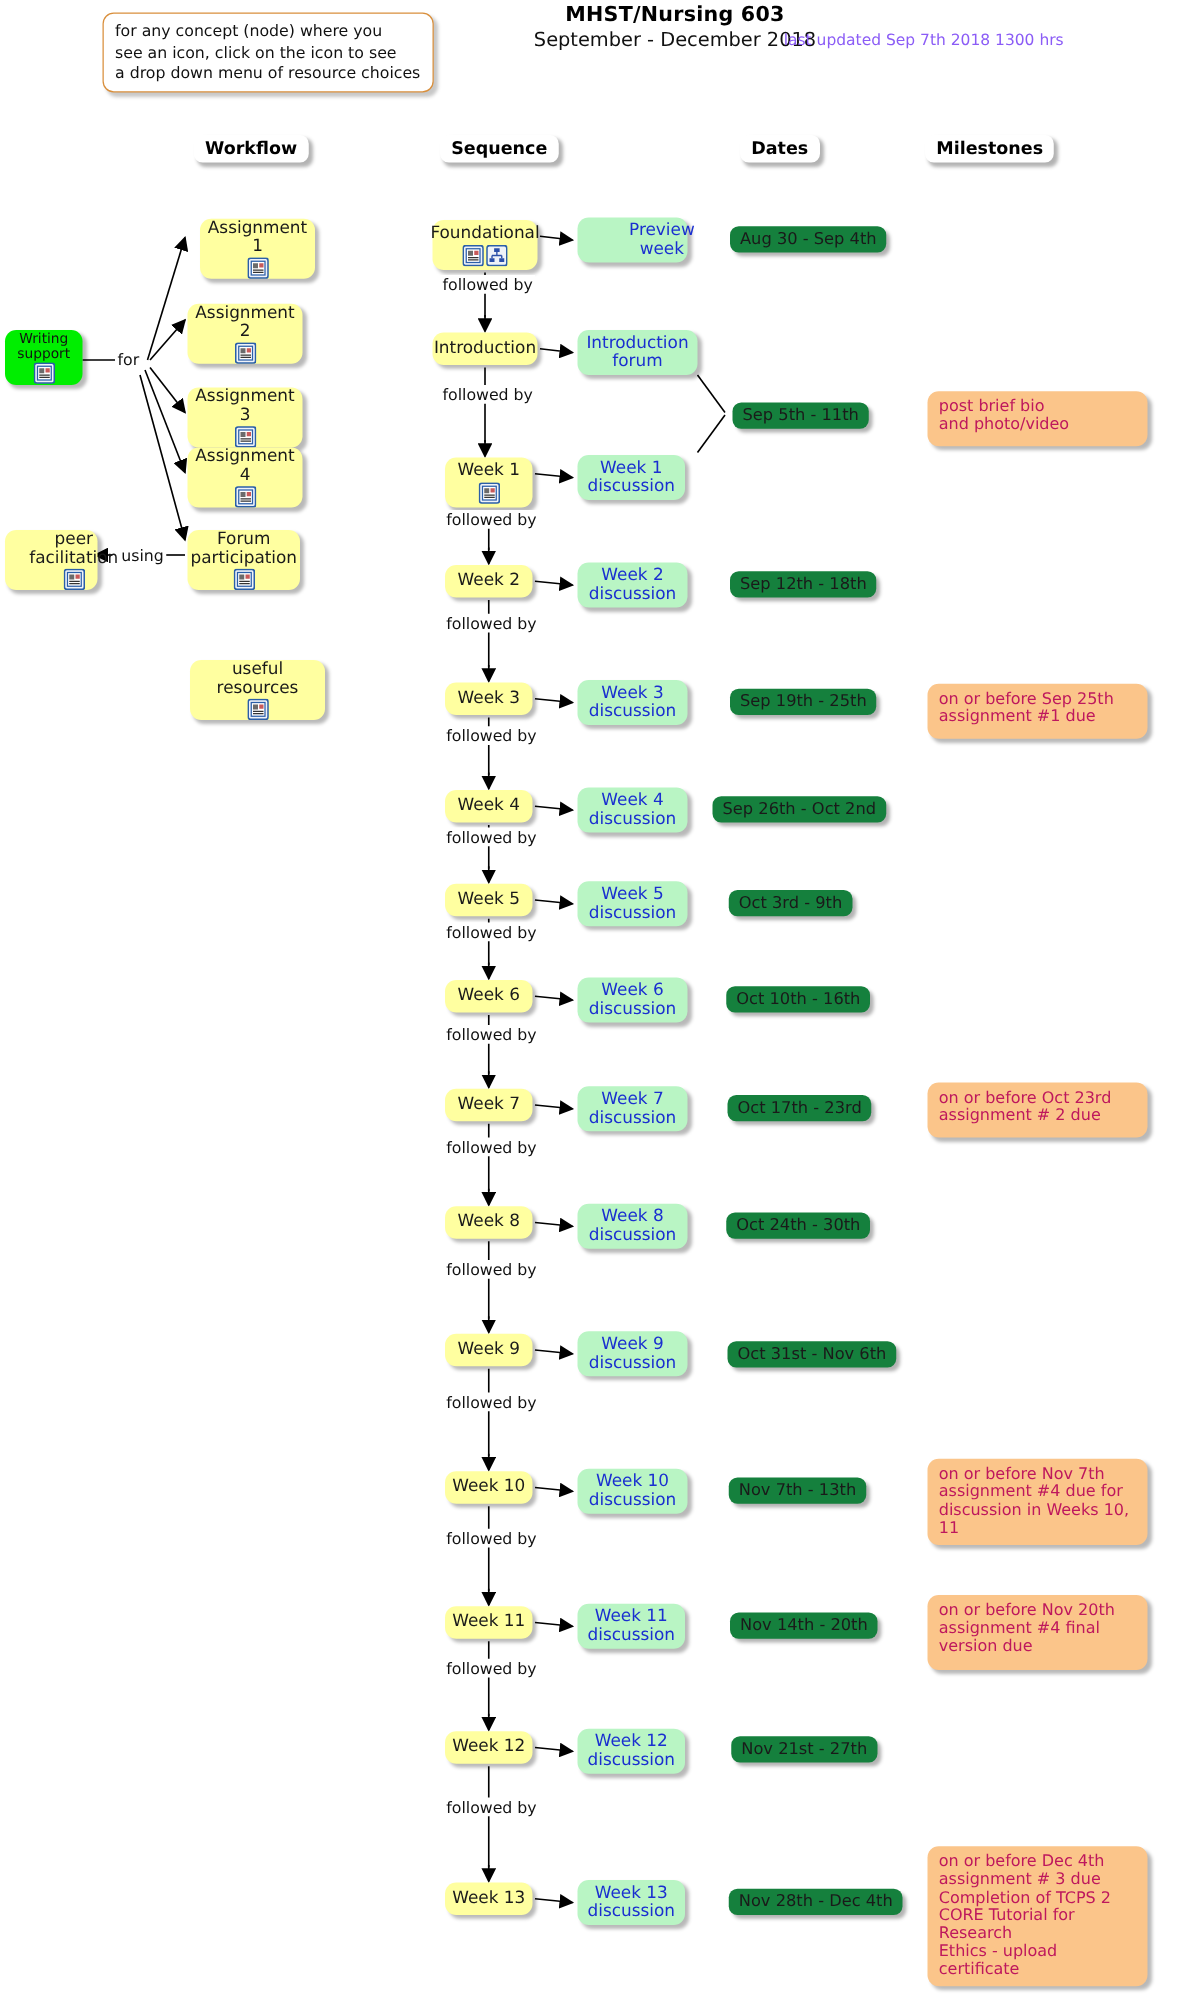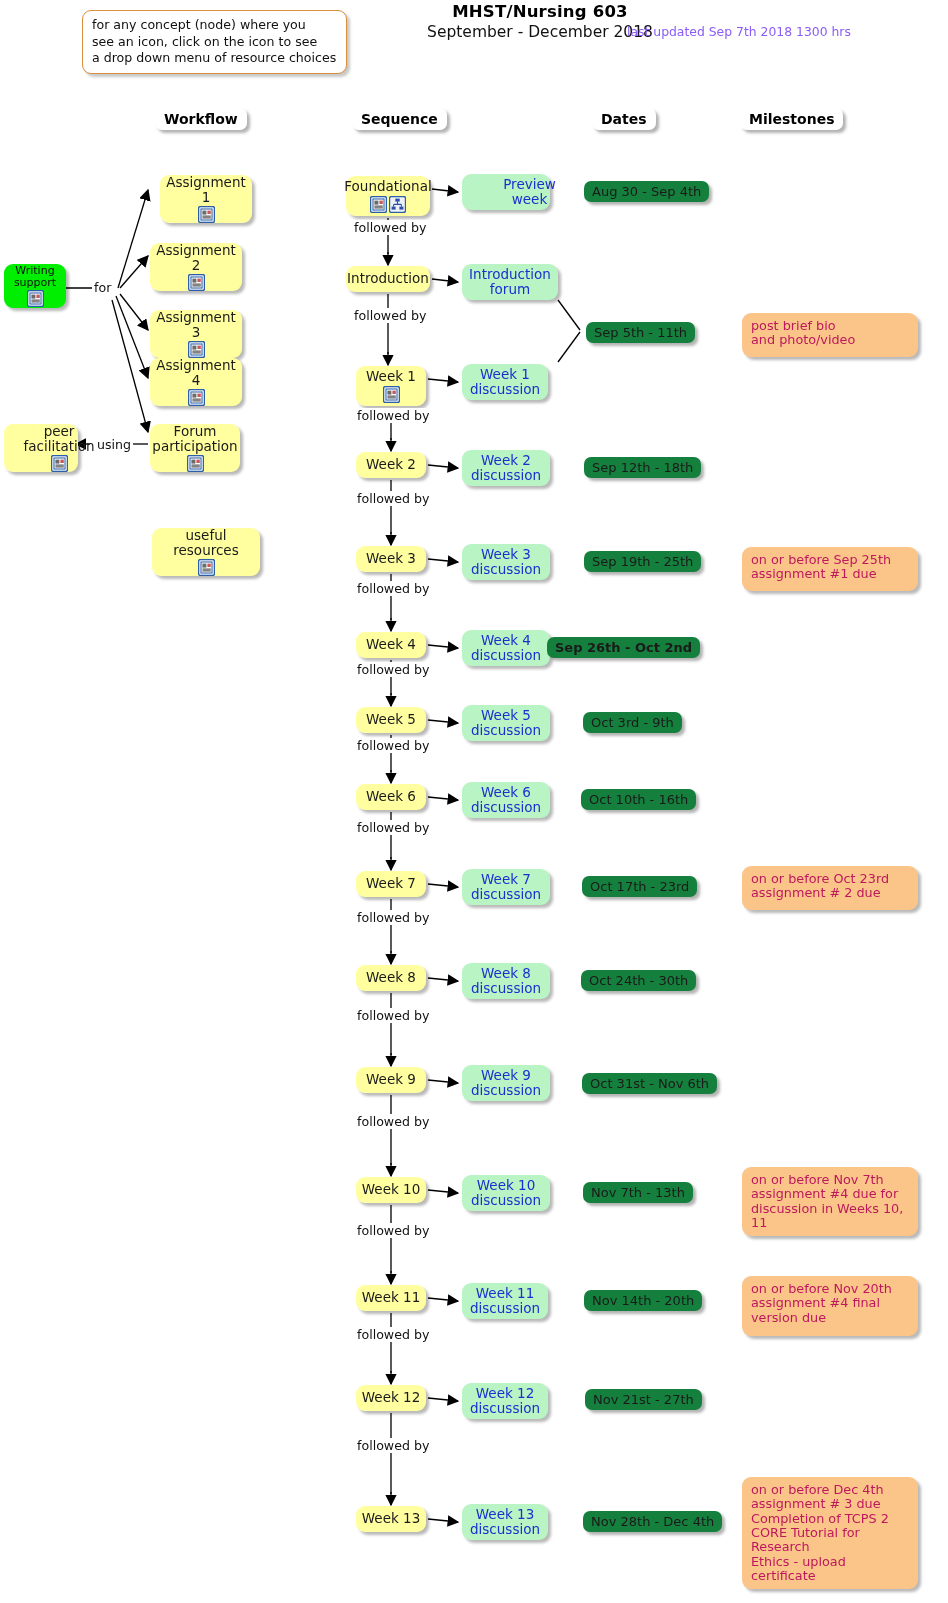--- a/index.html
+++ b/index.html
@@ -333,21 +333,21 @@
 assignment #1 due</span>
       </div>
       <div class="node n-yellow" style="left: 356px; top: 632px; width: 70px; min-height: 26px;">
         <span class="lbl">Week 4</span>
       </div>
       <div class="node n-green" style="left: 462px; top: 630px; width: 88px; min-height: 36px;">
         <span class="lbl">Week 4
 discussion</span>
       </div>
       <div class="edgelabel" style="left: 355px; top: 661.5px;">followed by</div>
-      <div class="datebox" style="left: 547px; top: 637px; font-weight: bold;">Sep 26th - Oct 2nd</div>
+      <div class="datebox" style="left: 570px; top: 637px;">Sep 26th - Oct 2nd</div>
       <div class="node n-yellow" style="left: 356px; top: 707px; width: 70px; min-height: 26px;">
         <span class="lbl">Week 5</span>
       </div>
       <div class="node n-green" style="left: 462px; top: 705px; width: 88px; min-height: 36px;">
         <span class="lbl">Week 5
 discussion</span>
       </div>
       <div class="edgelabel" style="left: 355px; top: 737.5px;">followed by</div>
       <div class="datebox" style="left: 583px; top: 712px;">Oct 3rd - 9th</div>
       <div class="node n-yellow" style="left: 356px; top: 784px; width: 70px; min-height: 26px;">

